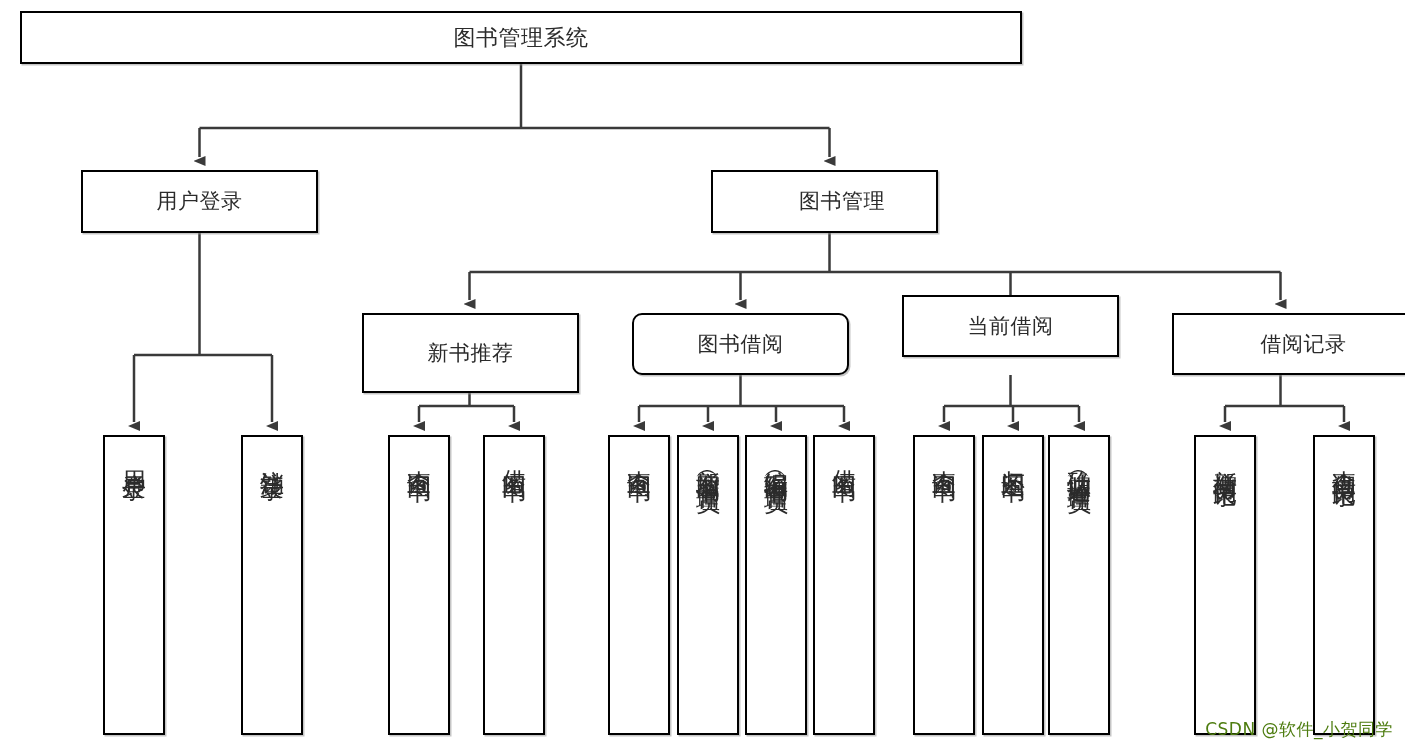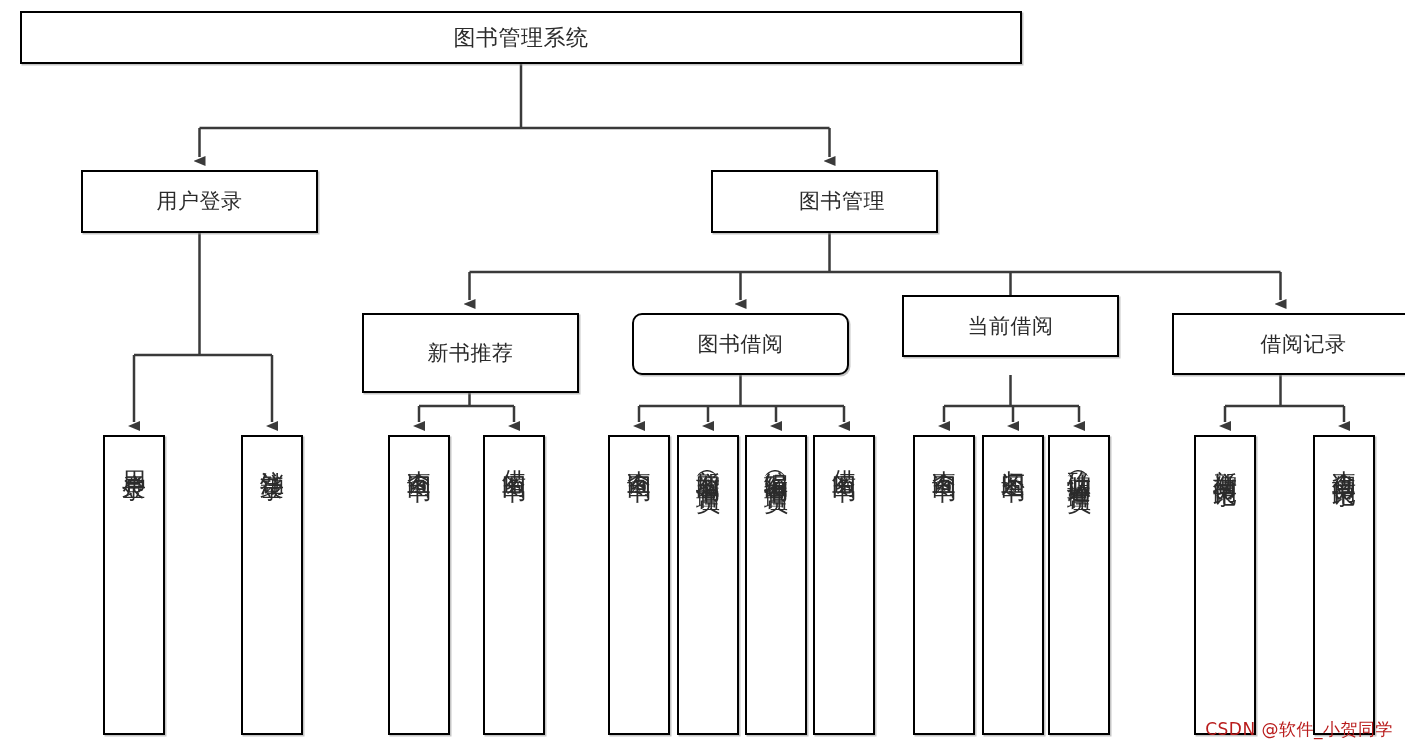--- a/index.html
+++ b/index.html
@@ -55,21 +55,21 @@
     font-size: 24px;
     letter-spacing: 3px;
     line-height: 1;
   }
   .node.root .lbl { font-size: 22px; }
   .watermark {
     position: absolute;
     right: 12px;
     bottom: 6px;
     font-size: 17px;
-    color: #b91c1c;
+    color: #4d7c0f;
     letter-spacing: 0.5px;
     white-space: nowrap;
     pointer-events: none;
     margin-top: 30px;
   }
 </style>
 </head>
 <body>
 
 <div id="canvas">

